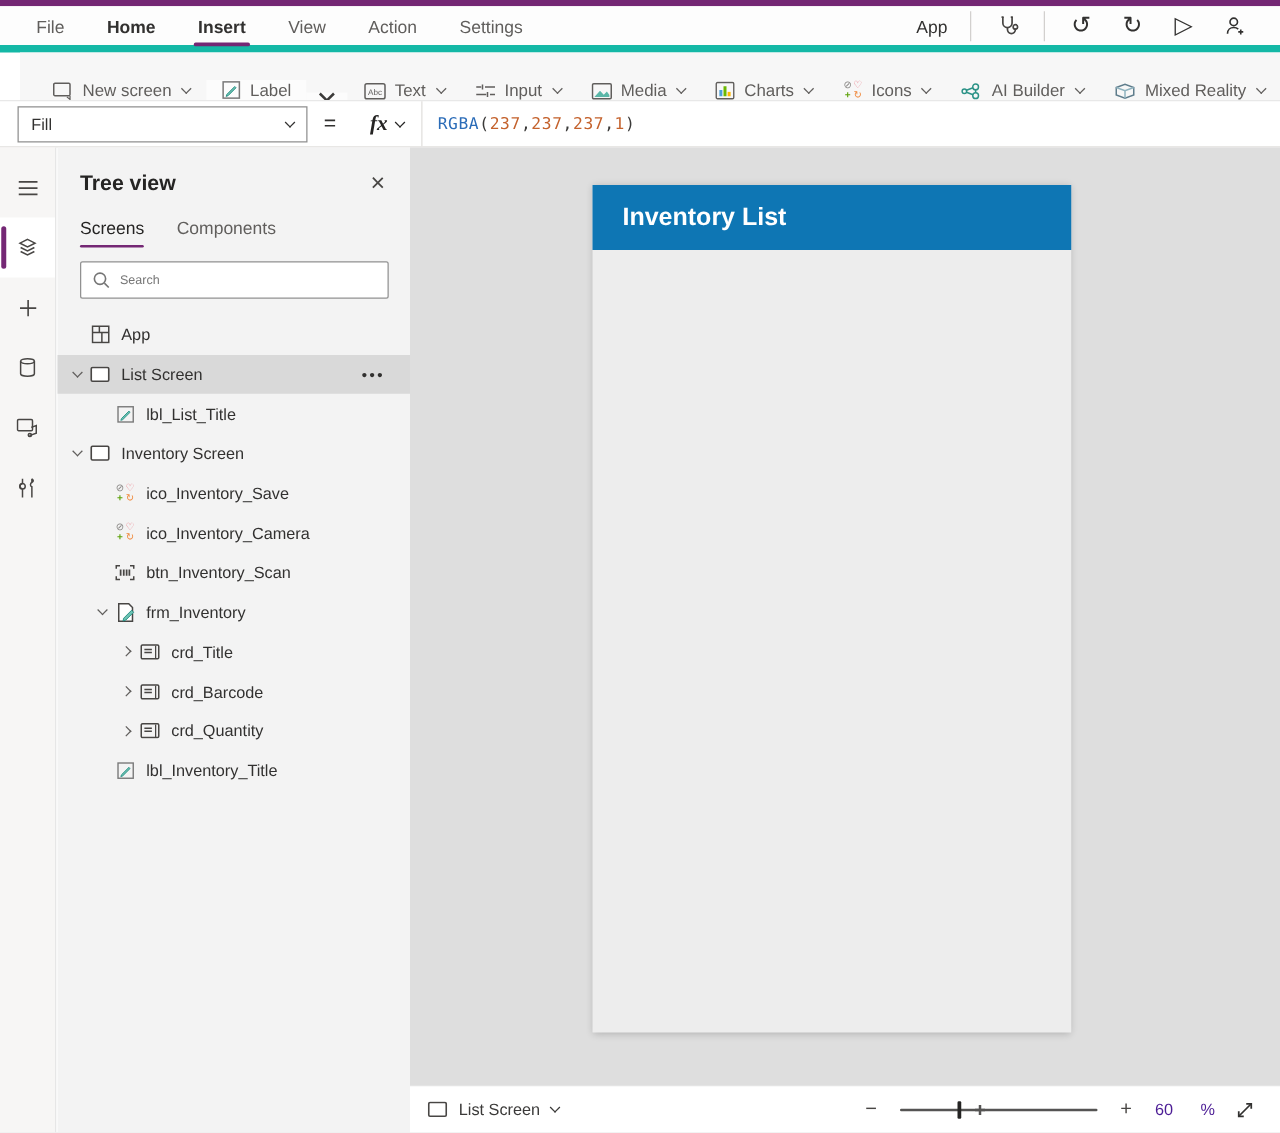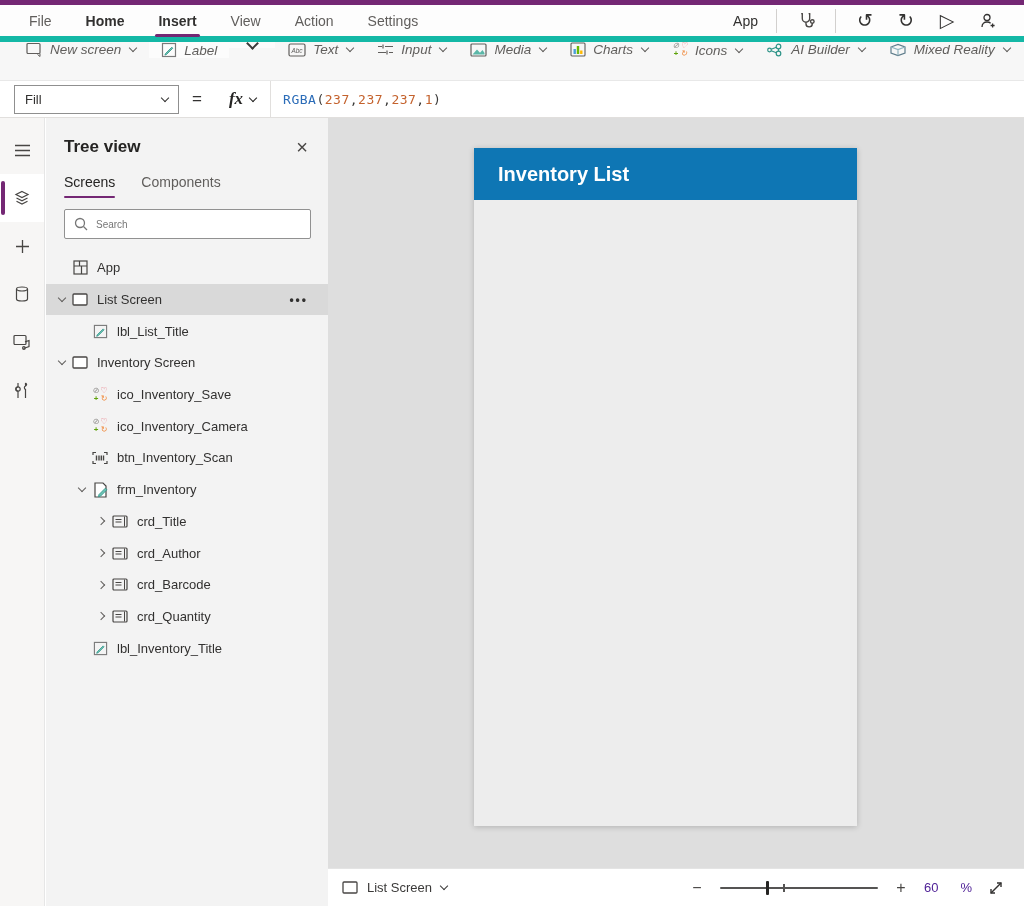--- a/index.html
+++ b/index.html
@@ -18,32 +18,32 @@
   .menu-item { cursor:pointer; position:relative; padding:9px 1px; white-space:nowrap; }
   .menu-item.bold { color:#323130; font-weight:700; }
   .menu-item.active { color:#323130; font-weight:700; }
   .menu-item.active::after { content:""; position:absolute; left:-2px; right:-2px; bottom:1px; height:3px; background:#742774; border-radius:2px; }
   .menu-right { margin-left:auto; display:flex; align-items:center; gap:17px; padding-right:24px; color:#323130; font-size:14px; }
   .vdiv { width:1px; height:24px; background:#d2d0ce; }
   .mi-btn { display:flex; align-items:center; justify-content:center; width:24px; height:24px; cursor:pointer; color:#323130; }
   .uglyph { font-size:19px; line-height:1; }
 
   
-  .ribbon { position:absolute; top:42px; left:0; right:0; height:38px; background:#f7f7f7; display:flex; align-items:flex-start; font-size:13.5px; color:#605e5c;font-style:italic; }
+  .ribbon { position:absolute; top:42px; left:16px; right:0; height:38px; background:#f7f7f7; display:flex; align-items:flex-end; font-size:13.5px; color:#605e5c; }
   .rb { display:flex; align-items:center; gap:7px; padding:0 12px; cursor:pointer; white-space:nowrap; }
   .rb:first-child { padding-left:26px; }
   .rb .chev { margin-left:2px; }
   .vdiv2 { width:1px; background:#e1dfdd; }
   .hl { background:#fcfcfc; }
   .big-chev-btn { display:flex; align-items:center; justify-content:center; width:46px; cursor:pointer; color:#3b3a39; }
   .big-chev-btn .chev { width:9px; height:9px; border-width:2.5px; }
 
   
   .formula-row { position:absolute; top:80px; left:0; right:0; height:38px; background:#ffffff; border-top:1px solid #e8e8e8; border-bottom:1px solid #e1dfdd; display:flex; align-items:center; }
-  .prop-select { margin-left:14px; width:165px; height:29px; border:1px solid #8f8f8f; background:#fff; display:flex; align-items:center; justify-content:space-between; padding:0 10px; font-size:13px; color:#323130; cursor:pointer; }
+  .prop-select { margin-left:14px; width:232px; height:29px; border:1px solid #8f8f8f; background:#fff; display:flex; align-items:center; justify-content:space-between; padding:0 10px; font-size:13px; color:#323130; cursor:pointer; }
   .equals { margin:0 13px; font-size:17px; color:#323130; font-weight:400; }
   .fx-btn { display:flex; align-items:center; gap:7px; padding:0 14px; height:100%; border-right:1px solid #e1dfdd; cursor:pointer; color:#252423; }
   .fx-glyph { font-family:"Liberation Serif", serif; font-style:italic; font-size:17px; font-weight:600; }
   .formula-text { padding-left:12px; font-family:"DejaVu Sans Mono", monospace; font-size:13px; letter-spacing:0.5px; }
   .t-fn { color:#2b6cb8; } .t-n { color:#c4622d; } .t-p, .t-c { color:#3b3a39; }
 
   
   .rail { position:absolute; top:118px; left:0; width:45px; bottom:0; background:#f7f6f5; border-right:1px solid #e6e6e6; display:flex; flex-direction:column; align-items:stretch; padding-top:8px; }
   .rail-item { height:48px; display:flex; align-items:center; justify-content:center; color:#484644; position:relative; cursor:pointer; }
   .rail-item.active { background:#ffffff; }
@@ -412,33 +412,20 @@
       <span class="ticon">
         <svg width="16" height="13" viewBox="0 0 16 13" fill="none" stroke="#484644" stroke-width="1.2">
           <rect x="1" y="1" width="14" height="11" rx="1"></rect>
           <path d="M3.5 4.5 h6 M3.5 7 h6"></path>
             <path d="M12.5 1.5 v10" stroke-width="1"></path>
         </svg>
       </span>
       <span>crd_Title</span>
     </div>
 
-    <div class="trow ind3">
-      <span class="chevslot">
-          <span class="chev right"></span>
-        </span>
-      <span class="ticon">
-        <svg width="16" height="13" viewBox="0 0 16 13" fill="none" stroke="#484644" stroke-width="1.2">
-          <rect x="1" y="1" width="14" height="11" rx="1"></rect>
-          <path d="M3.5 4.5 h6 M3.5 7 h6"></path>
-            <path d="M12.5 1.5 v10" stroke-width="1"></path>
-        </svg>
-      </span>
-      <span>crd_Author</span>
-    </div>
 
     <div class="trow ind3">
       <span class="chevslot">
           <span class="chev right"></span>
         </span>
       <span class="ticon">
         <svg width="16" height="13" viewBox="0 0 16 13" fill="none" stroke="#484644" stroke-width="1.2">
           <rect x="1" y="1" width="14" height="11" rx="1"></rect>
           <path d="M3.5 4.5 h6 M3.5 7 h6"></path>
             <path d="M12.5 1.5 v10" stroke-width="1"></path>

